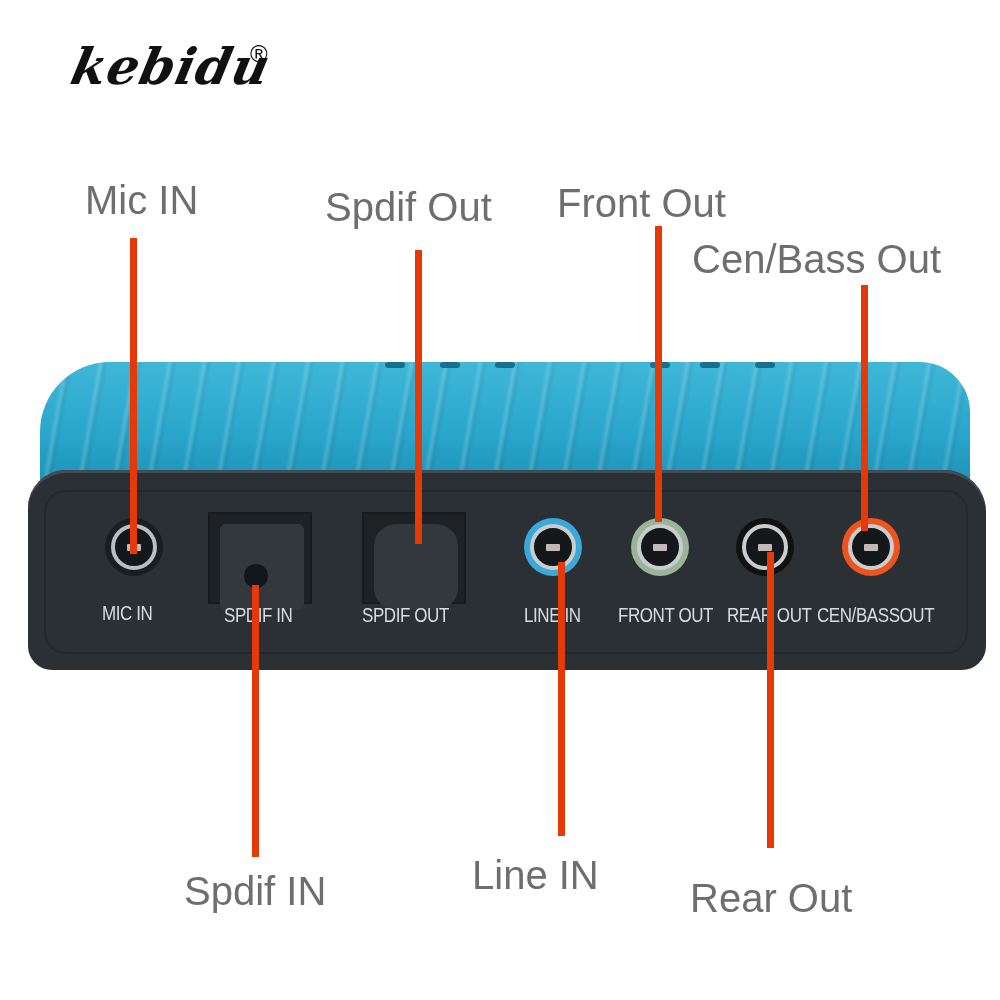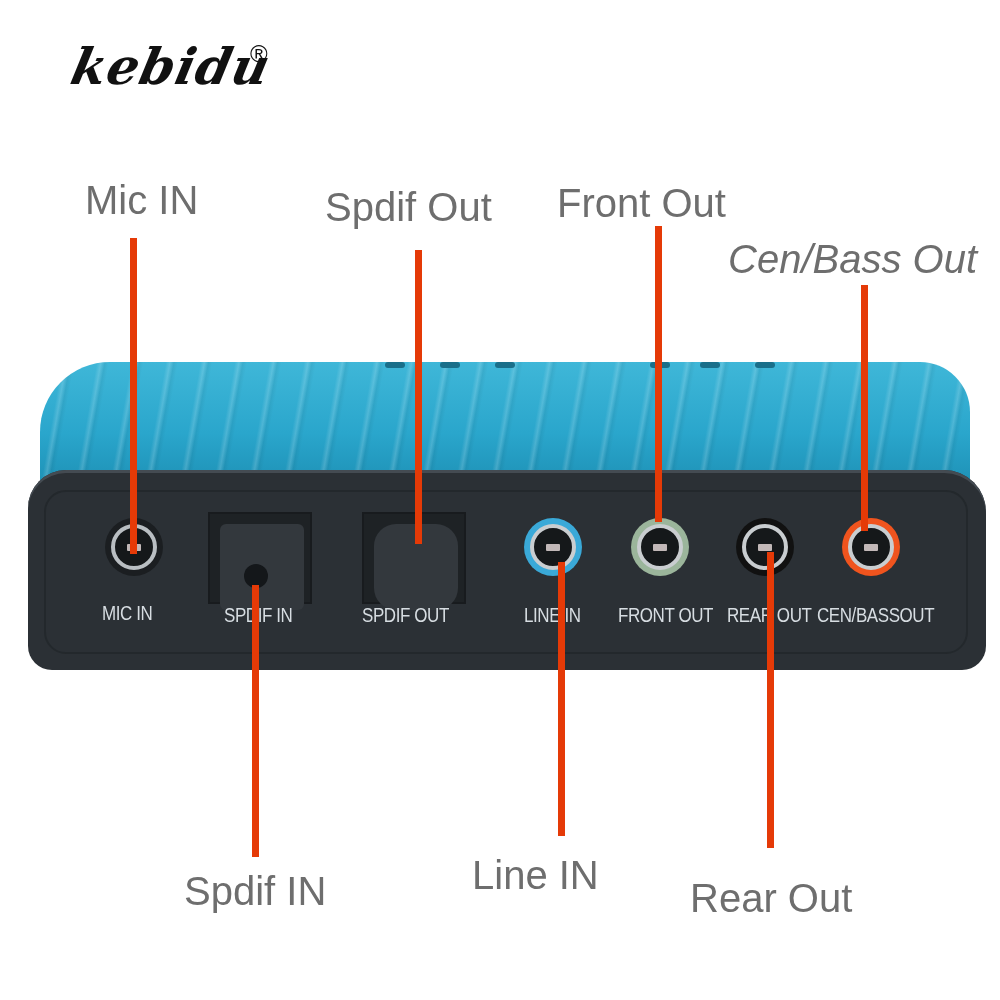--- a/index.html
+++ b/index.html
@@ -88,16 +88,16 @@
 <div class="leader" style="left:415px;top:250px;height:294px;"></div>
 <div class="leader" style="left:655px;top:226px;height:296px;"></div>
 <div class="leader" style="left:861px;top:285px;height:246px;"></div>
 <div class="leader" style="left:252px;top:585px;height:272px;"></div>
 <div class="leader" style="left:558px;top:562px;height:274px;"></div>
 <div class="leader" style="left:767px;top:552px;height:296px;"></div>
 
 <div class="callout" style="left:85px;top:180px;">Mic IN</div>
 <div class="callout" style="left:325px;top:187px;">Spdif Out</div>
 <div class="callout" style="left:557px;top:183px;">Front Out</div>
-<div class="callout" style="left:728px;top:239px;font-style:italic;">Cen/Bass Out</div>
+<div class="callout" style="left:692px;top:239px;">Cen/Bass Out</div>
 <div class="callout" style="left:184px;top:871px;">Spdif IN</div>
 <div class="callout" style="left:472px;top:855px;">Line IN</div>
 <div class="callout" style="left:690px;top:878px;">Rear Out</div>
 
 </body></html>

